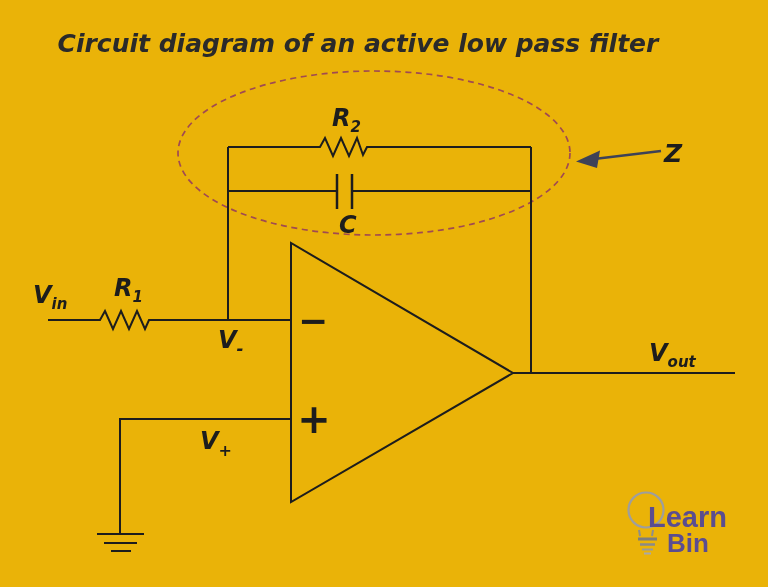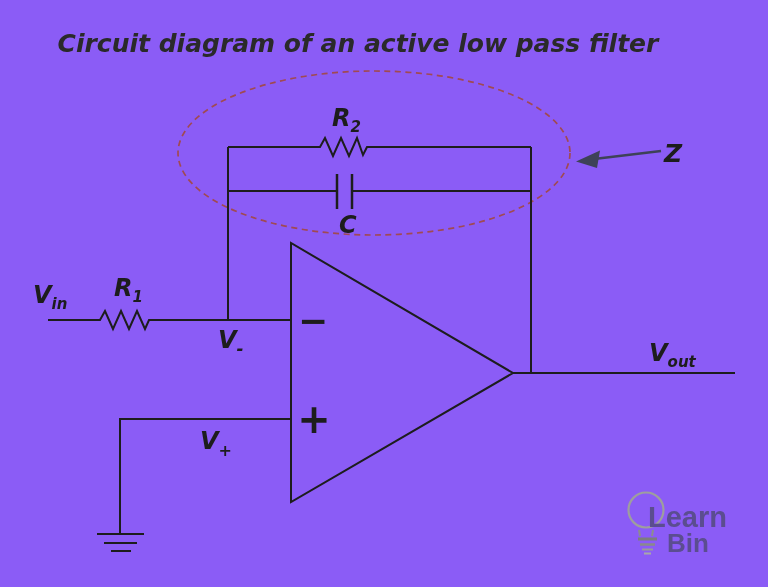--- a/index.html
+++ b/index.html
@@ -1,20 +1,20 @@
 <!DOCTYPE html>
 <html><head>
 <meta charset="utf-8">
 <style>
   html, body { margin: 0; padding: 0; background: #ffffff; }
   .page {
     position: relative;
     width: 768px;
     height: 587px;
-    background: #8b5cf6;
+    background: #eab308;
     overflow: hidden;
     font-family: "DejaVu Sans", sans-serif;
   }
   svg { display: block; }
   .lbl {
     font-family: "DejaVu Sans", sans-serif;
     font-weight: bold;
     font-style: italic;
   }
   .title-text {

